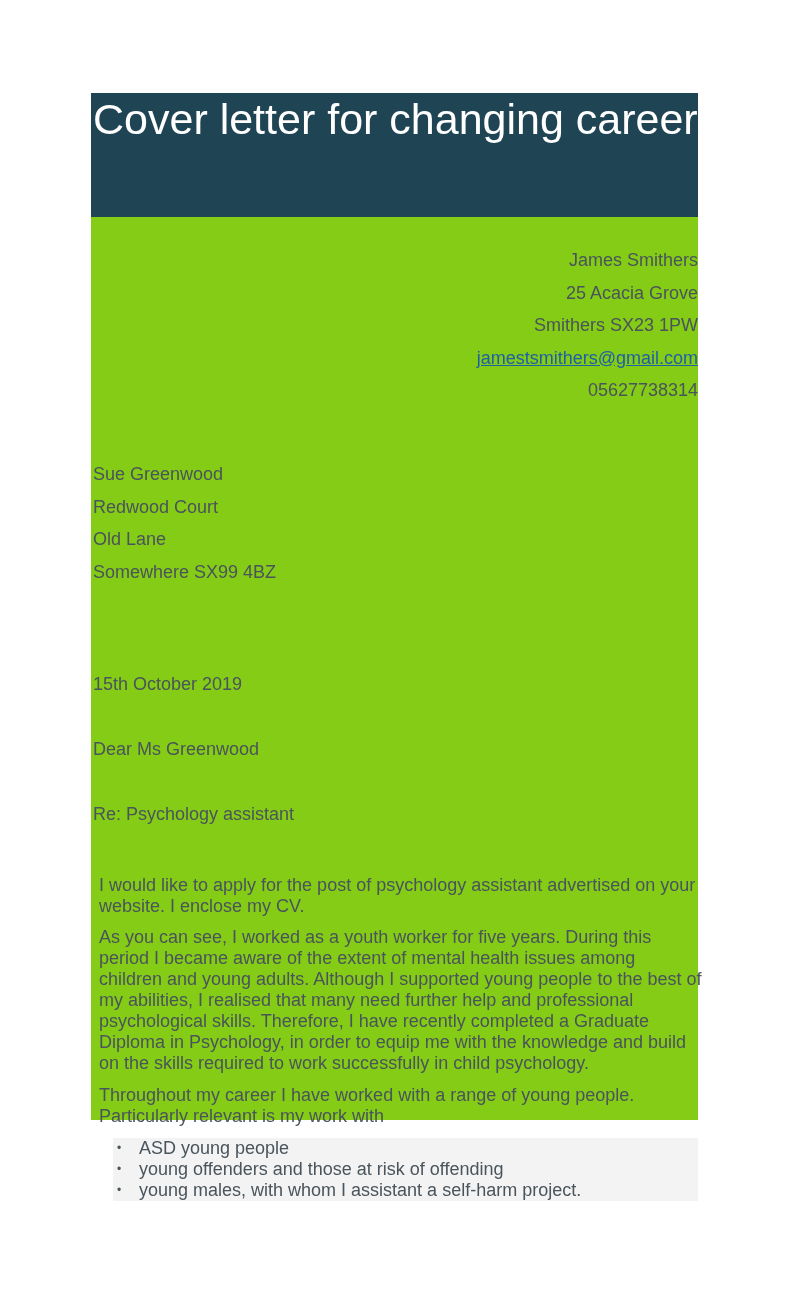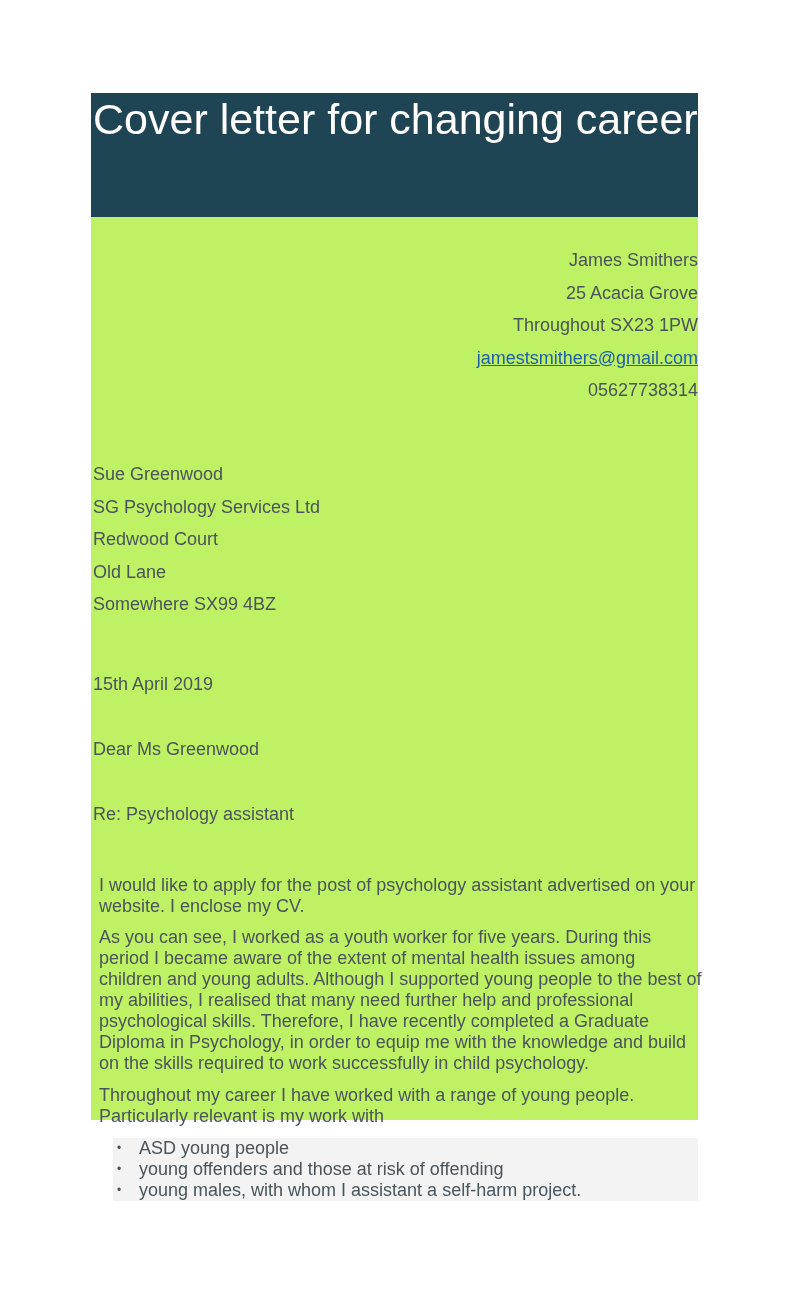--- a/index.html
+++ b/index.html
@@ -31,21 +31,21 @@
       line-height: 48px;
       color: #ffffff;
       letter-spacing: 0px;
     }
     .body-block {
       position: absolute;
       left: 91px;
       top: 217px;
       width: 607px;
       height: 903px;
-      background: #bef264;
+      background: #84cc16;
     }
     .sender {
       position: absolute;
       right: 0;
       top: 30px;
       text-align: right;
       font-size: 18px;
     }
     .sender div {
       height: 32.5px;
@@ -112,34 +112,33 @@
 <body>
 
 <div class="title-block">
   <h1>Cover letter for changing career</h1>
 </div>
 
 <div class="body-block">
   <div class="sender">
     <div>James Smithers</div>
     <div>25 Acacia Grove</div>
-    <div>Throughout SX23 1PW</div>
+    <div>Smithers SX23 1PW</div>
     <div><a>jamestsmithers@gmail.com</a></div>
     <div>05627738314</div>
   </div>
 
   <div class="recipient">
     <div>Sue Greenwood</div>
-    <div>SG Psychology Services Ltd</div>
     <div>Redwood Court</div>
     <div>Old Lane</div>
     <div>Somewhere SX99 4BZ</div>
   </div>
 
-  <div class="line" style="top:454px;">15th April 2019</div>
+  <div class="line" style="top:454px;">15th October 2019</div>
   <div class="line" style="top:519px;">Dear Ms Greenwood</div>
   <div class="line" style="top:584px;">Re: Psychology assistant</div>
 
   <p class="para" style="top:652px;">I would like to apply for the post of psychology assistant advertised on your website. I enclose my CV.</p>
   <p class="para" style="top:704px;">As you can see, I worked as a youth worker for five years. During this period I became aware of the extent of mental health issues among children and young adults. Although I supported young people to the best of my abilities, I realised that many need further help and professional psychological skills. Therefore, I have recently completed a Graduate Diploma in Psychology, in order to equip me with the knowledge and build on the skills required to work successfully in child psychology.</p>
   <p class="para" style="top:862px;">Throughout my career I have worked with a range of young people. Particularly relevant is my work with</p>
 </div>
 
 <div class="list-block">
   <ul>

